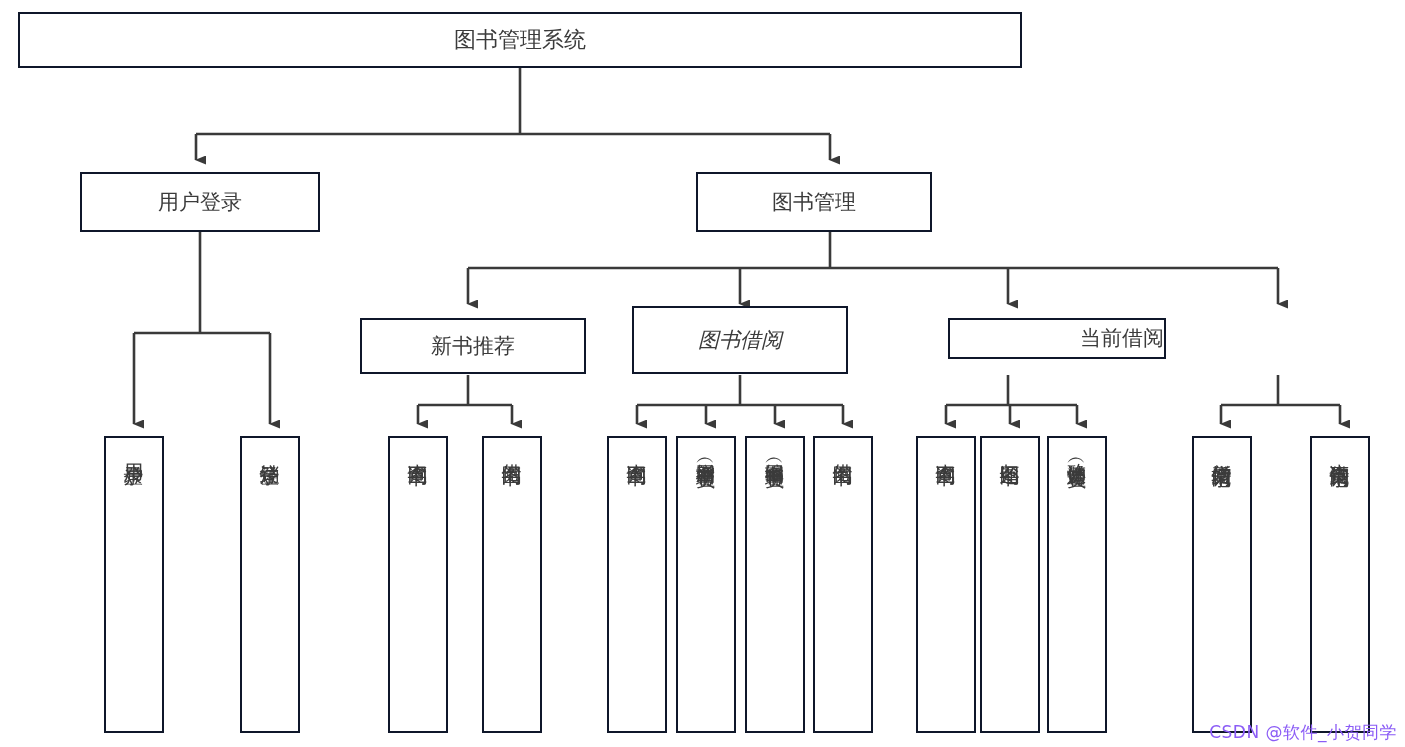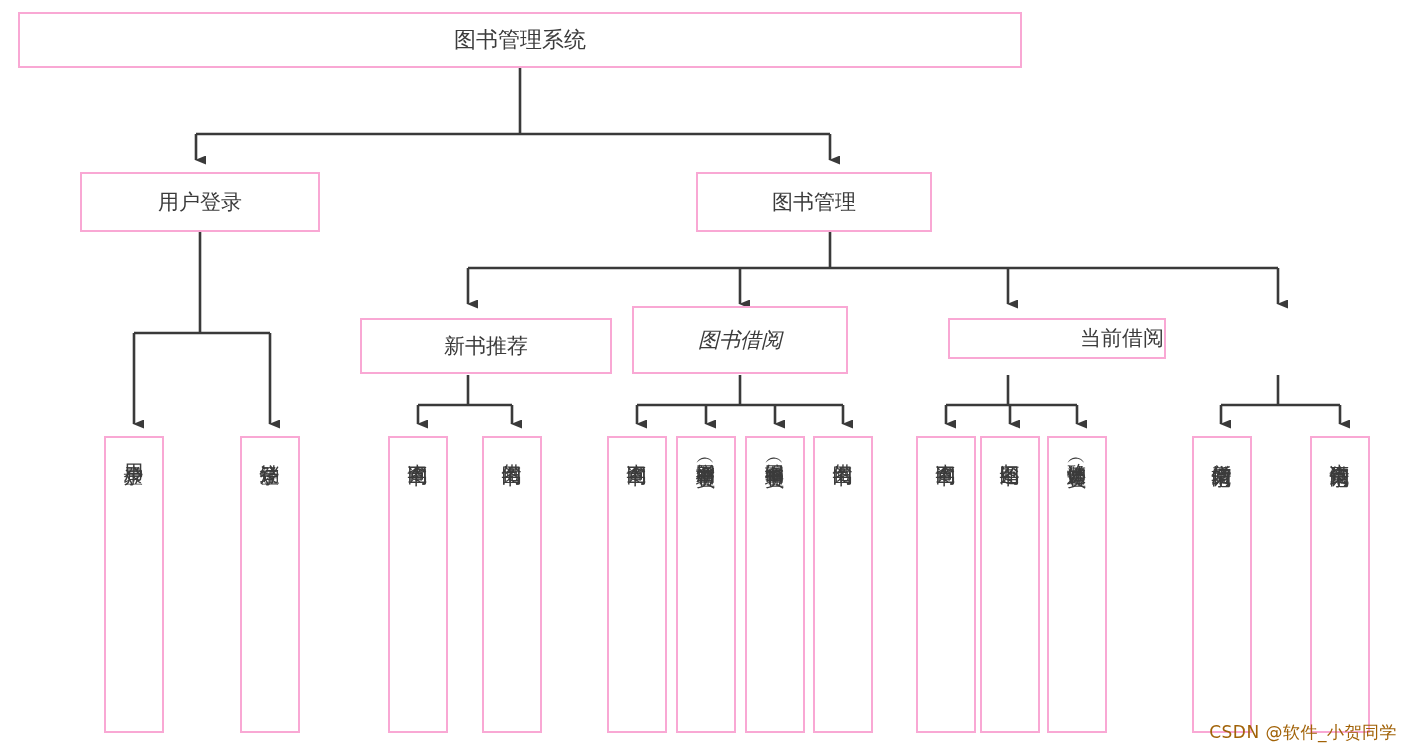--- a/index.html
+++ b/index.html
@@ -21,21 +21,21 @@
     position: absolute;
     left: 0;
     top: 0;
     width: 1405px;
     height: 747px;
     pointer-events: none;
   }
   .node {
     position: absolute;
     box-sizing: border-box;
-    border: 2px solid #f9a8d4;
+    border: 2px solid #0f172a;
     background: #ffffff;
     display: flex;
     align-items: center;
     justify-content: center;
     color: #3b3b3b;
     line-height: 1.18;
   }
   .node .lbl {
     display: block;
     text-align: center;
@@ -62,21 +62,21 @@
     max-height: 100%;
   }
   .node.v.tall .lbl {
     font-size: 19px;
   }
   .watermark {
     position: absolute;
     right: 8px;
     bottom: 3px;
     font-size: 17px;
-    color: #a16207;
+    color: #8b5cf6;
     letter-spacing: 0.5px;
     white-space: nowrap;
   }
 </style>
 </head>
 <body>
 
 <div id="canvas">
 
   <svg class="wires" viewBox="0 0 1405 747" xmlns="http://www.w3.org/2000/svg">
@@ -133,21 +133,21 @@
     <span class="lbl">图书管理系统</span>
   </div>
 
   <div class="node h" style="left:80px; top:172px; width:240px; height:60px;">
     <span class="lbl">用户登录</span>
   </div>
   <div class="node h" style="left:696px; top:172px; width:236px; height:60px;">
     <span class="lbl">图书管理</span>
   </div>
 
-  <div class="node h" style="left:360px; top:318px; width:252px; height:56px;">
+  <div class="node h" style="left:360px; top:318px; width:226px; height:56px;">
     <span class="lbl">新书推荐</span>
   </div>
   <div class="node h" style="left:632px; top:306px; width:216px; height:68px;font-style:italic;">
     <span class="lbl">图书借阅</span>
   </div>
   <div class="node h" style="left:948px; top:318px; width:218px; height:41px;justify-content:flex-end;">
     <span class="lbl">当前借阅</span>
   </div>
 
   <div class="node v" style="left:104px; top:436px; width:60px; height:297px;">

